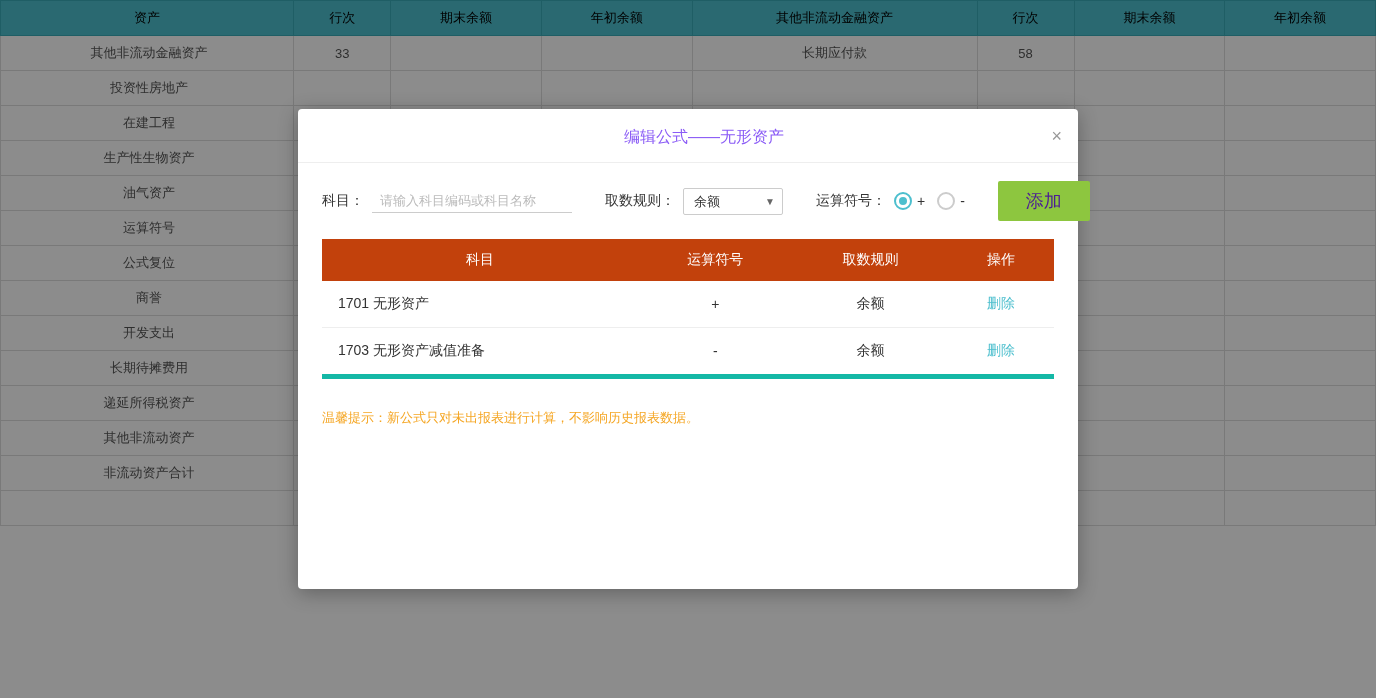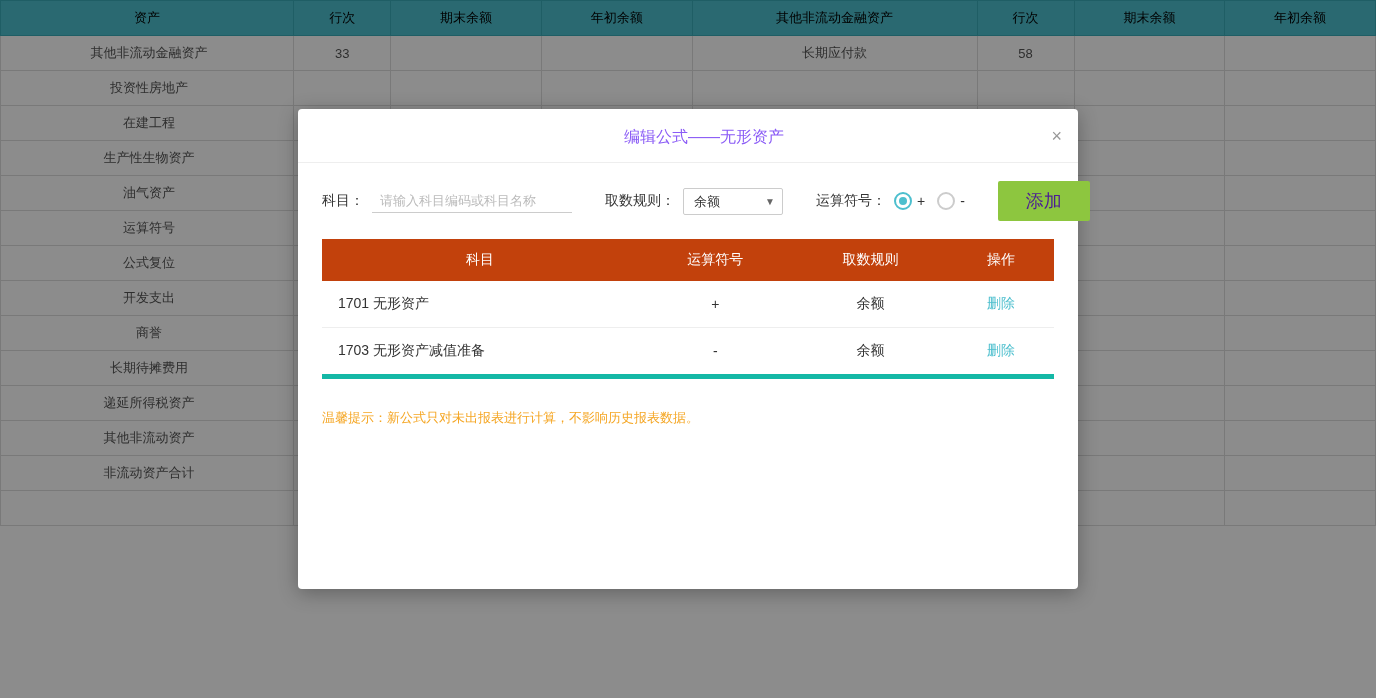--- a/index.html
+++ b/index.html
@@ -377,31 +377,31 @@
       <td class="col-asset">公式复位</td>
       <td></td>
       <td></td>
       <td></td>
       <td></td>
       <td></td>
       <td></td>
       <td></td>
     </tr>
         <tr>
+      <td class="col-asset">商誉</td>
+      <td></td>
+      <td></td>
+      <td></td>
+      <td></td>
+      <td></td>
+      <td></td>
+      <td></td>
+    </tr>
+        <tr>
       <td class="col-asset">开发支出</td>
-      <td></td>
-      <td></td>
-      <td></td>
-      <td></td>
-      <td></td>
-      <td></td>
-      <td></td>
-    </tr>
-        <tr>
-      <td class="col-asset">商誉</td>
       <td></td>
       <td></td>
       <td></td>
       <td></td>
       <td></td>
       <td></td>
       <td></td>
     </tr>
         <tr>
       <td class="col-asset">长期待摊费用</td>

